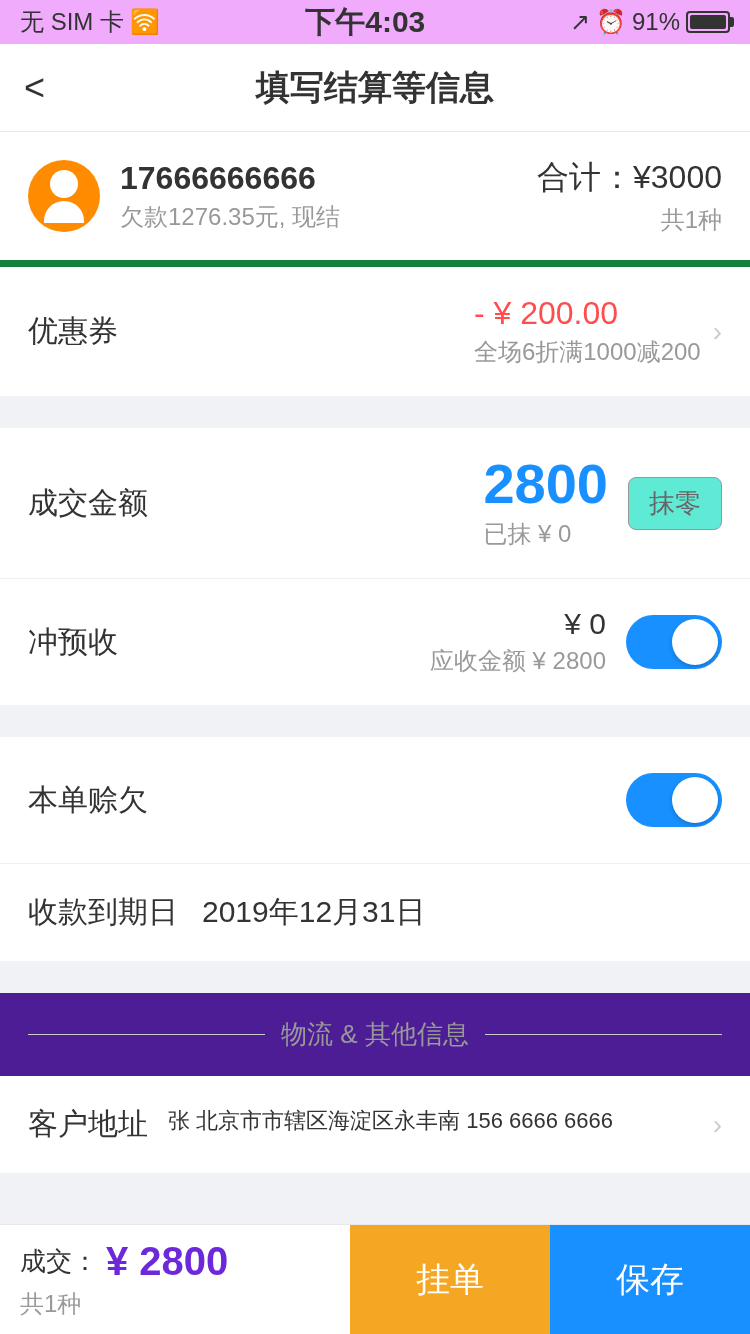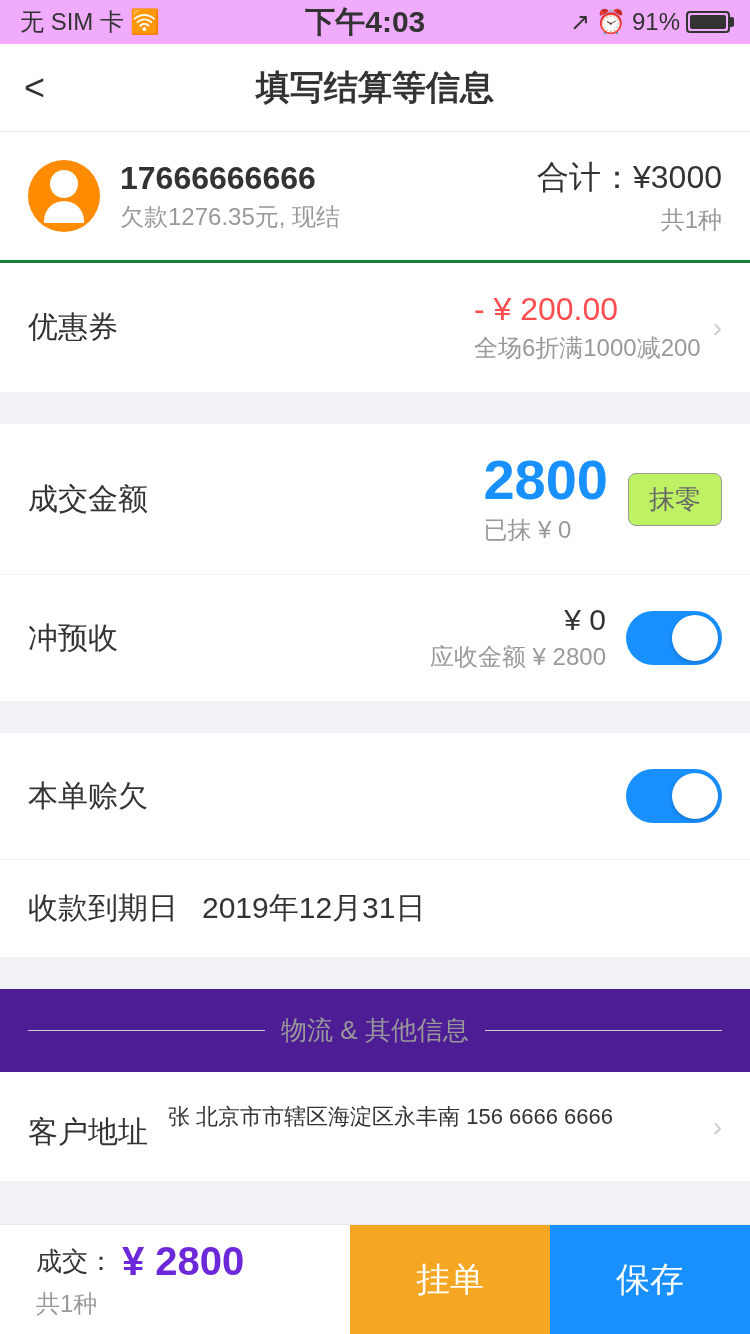--- a/index.html
+++ b/index.html
@@ -114,21 +114,21 @@
     .total-amount { font-size: 32px; color: #333; font-weight: 500; }
     .total-count { font-size: 24px; color: #999; margin-top: 4px; }
 
     
     .row-item {
       display: flex;
       align-items: center;
       justify-content: space-between;
       padding: 28px 28px;
       background: #fff;
-      border-top: 3px solid #15803d;
+      border-top: 7px solid #15803d;
     }
     .row-label { font-size: 30px; color: #333; }
     .row-right { display: flex; align-items: center; gap: 12px; }
     .row-sub { font-size: 24px; color: #999; text-align: right; margin-top: 4px; }
 
     
     .coupon-value { color: #ff4d4f; font-size: 32px; font-weight: 500; }
     .chevron-right {
       color: #ccc;
       font-size: 28px;
@@ -150,21 +150,21 @@
     }
     .amount-label { font-size: 30px; color: #333; }
     .amount-right { display: flex; align-items: center; gap: 20px; margin-left: 32px; }
     .amount-value { font-size: 56px; font-weight: 600; color: #1890ff; line-height: 1; }
     .round-btn {
       border: 1.5px solid #999;
       border-radius: 8px;
       padding: 8px 20px;
       font-size: 26px;
       color: #666;
-      background: #bef264;
+      background: #5eead4;
       cursor: pointer;
     }
     .amount-sub { font-size: 24px; color: #999; margin-top: 6px; }
 
     
     .pre-row {
       display: flex;
       align-items: center;
       justify-content: space-between;
       padding: 28px 28px;
@@ -236,39 +236,39 @@
       color: #999;
     }
 
     
     .address-row {
       display: flex;
       align-items: flex-start;
       padding: 28px 28px;
       background: #fff;
     }
-    .address-label { font-size: 30px; color: #333; min-width: 100px; margin-right: 20px; flex-shrink: 0; margin-top: 12px; }
+    .address-label { font-size: 30px; color: #333; min-width: 100px; margin-right: 20px; flex-shrink: 0; }
     .address-value { font-size: 22px; color: #333; flex: 1; line-height: 1.5; }
     .address-chevron { color: #ccc; font-size: 28px; align-self: center; margin-left: 12px; }
 
     
     .bottom-bar {
       position: fixed;
       bottom: 0;
       left: 0;
       width: 750px;
       height: 110px;
       background: #fff;
       display: flex;
       align-items: center;
       border-top: 1px solid #e8e8e8;
     }
     .bottom-info {
       flex: 1;
-      padding: 0 36px;
+      padding: 0 20px;
     }
     .bottom-transaction { font-size: 26px; color: #333; display: flex; align-items: center; gap: 8px; }
     .bottom-amount { font-size: 40px; font-weight: 700; color: #6d28d9; }
     .bottom-count { font-size: 24px; color: #999; margin-top: 4px; }
     .bottom-btn {
       height: 110px;
       width: 200px;
       border: none;
       font-size: 34px;
       font-weight: 500;

